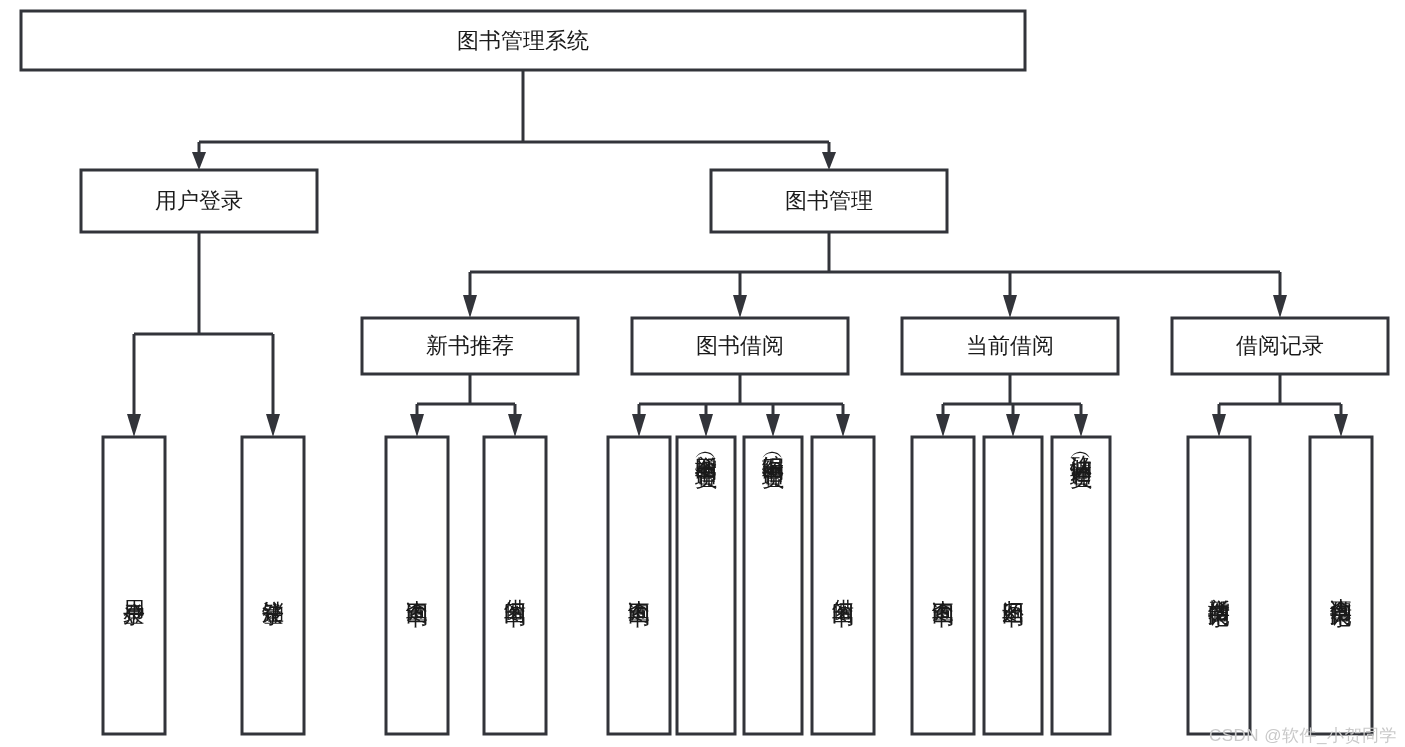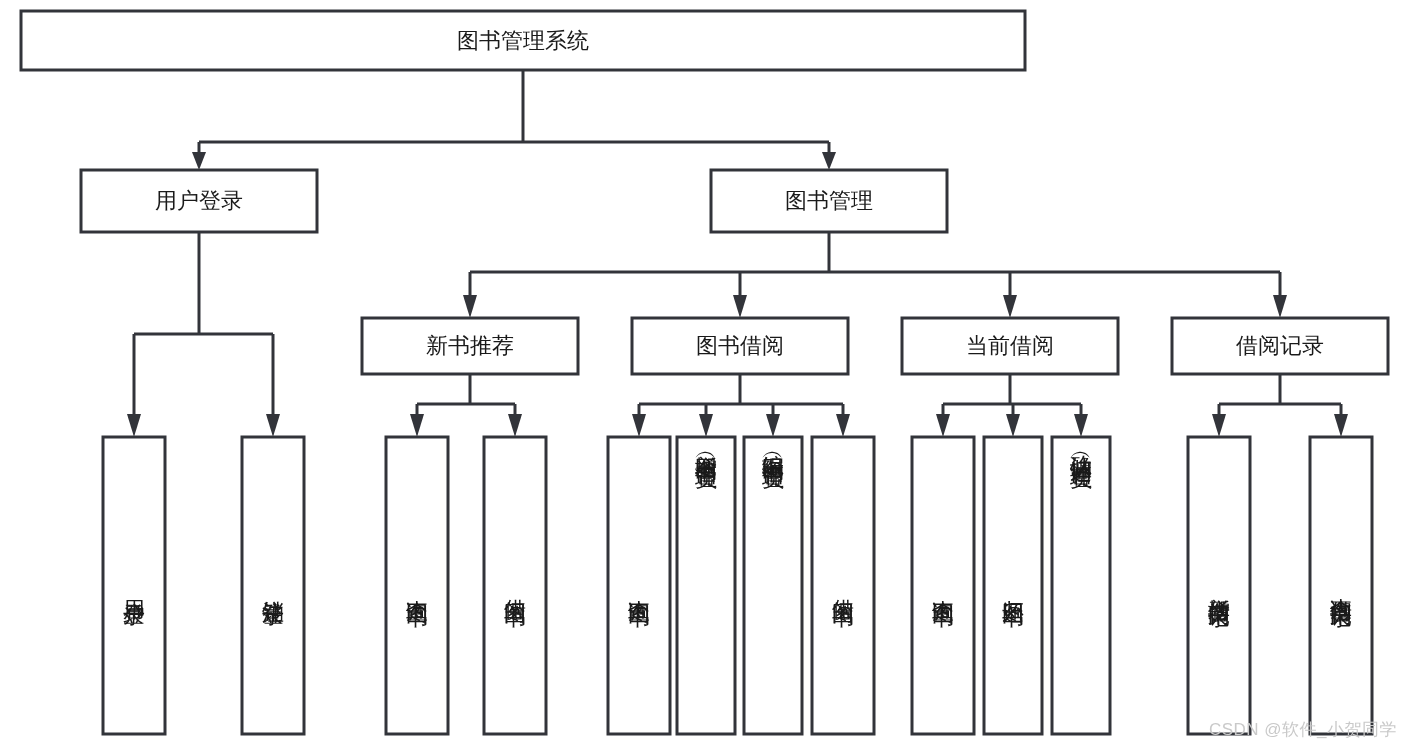--- a/index.html
+++ b/index.html
@@ -64,21 +64,21 @@
     align-items: flex-start;
     justify-content: center;
     box-sizing: border-box;
   }
   .leaf-fo-inner.centered {
     align-items: center;
   }
   .watermark {
     position: absolute;
     right: 8px;
-    bottom: 6px;
+    bottom: 0;
     font-family: "Liberation Sans", "DejaVu Sans", sans-serif;
     font-size: 17px;
     color: #c9c9c9;
     white-space: nowrap;
     letter-spacing: 0.5px;
     pointer-events: none;
   }
 </style>
 </head>
 <body>

